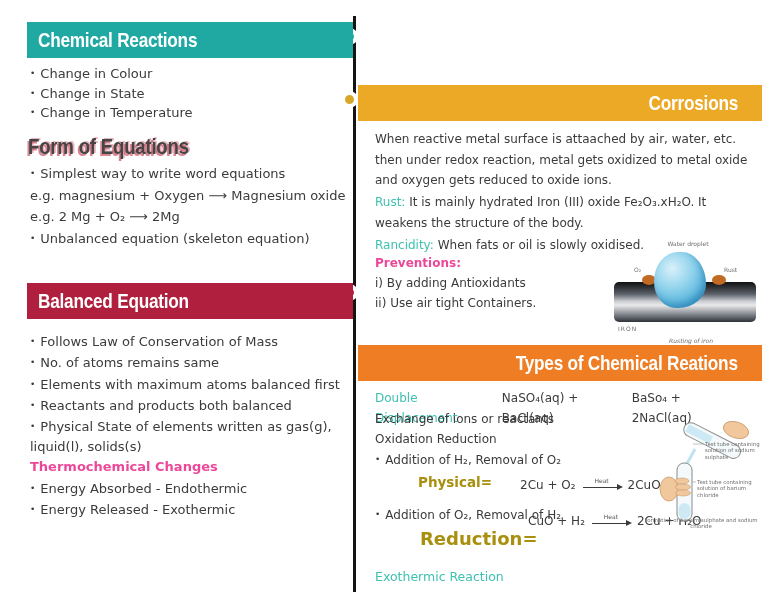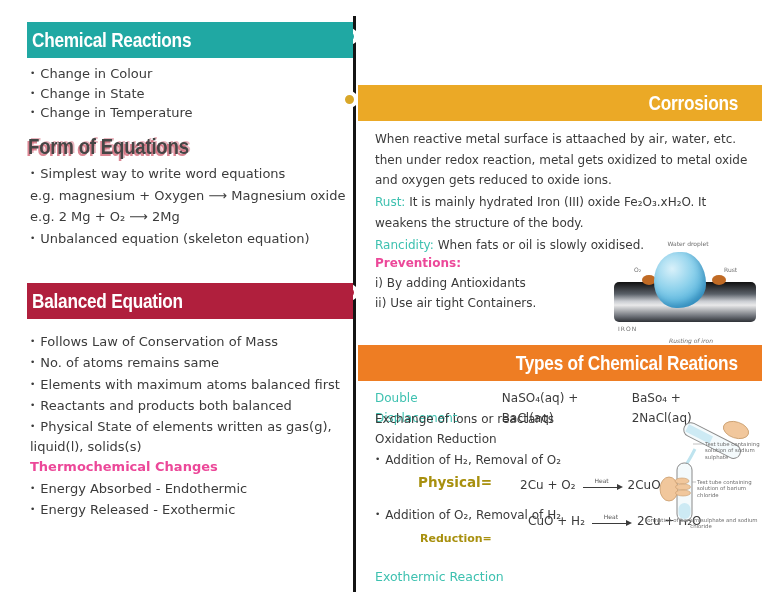--- a/index.html
+++ b/index.html
@@ -12,21 +12,21 @@
   .vline { position:absolute; left:353px; top:16px; width:3px; height:576px; background:#141414; }
   .dot { position:absolute; left:341px; width:17px; height:17px; border-radius:50%; border:4px solid #ffffff; }
   .dot-teal { top:28px;  background:#20a8a3; }
   .dot-gold { top:91px;  background:#d9a728; }
   .dot-red  { top:284px; background:#b01f3d; }
 
   
   .band { position:absolute; height:36px; display:flex; align-items:center;
           font-family:"Liberation Sans", sans-serif; font-weight:700; font-size:21px; color:#fff; }
   .band-inner { display:inline-block; transform:scaleX(0.82); white-space:nowrap; letter-spacing:-0.3px; }
-  .band-left  { padding-left:5px; }
+  .band-left  { padding-left:11px; }
   .band-left  .band-inner { transform-origin:left center; }
   .band-right { justify-content:flex-end; padding-right:24px; }
   .band-right .band-inner { transform-origin:right center; }
   .band-chem  { left:27px;  top:22px;  width:326px; background:#20a8a3; }
   .band-corr  { left:358px; top:85px;  width:404px; background:#eba926; }
   .band-bal   { left:27px;  top:283px; width:326px; background:#b01f3d; }
   .band-types { left:358px; top:345px; width:404px; background:#ee7d23; }
 
   
   .fancy-heading { position:absolute; left:28px; top:134px;
@@ -54,21 +54,21 @@
 
   .dd-row { left:375px; top:389px; width:368px; font-size:12px; display:flex; align-items:baseline; }
   .dd-row .eq1 { margin-left:0; }
   .dd-row .eq2 { margin-left:auto; }
   #r-line1 { left:375px; top:410px; font-size:12px; }
   #r-line2 { left:375px; top:430px; font-size:12px; }
   #r-bul1  { left:375px; top:450px; font-size:12px; }
   #r-bul2  { left:375px; top:505px; font-size:12px; }
   #ox-label  { left:418px; top:473px; font-size:13.5px; }
   #ox-eq     { left:520px; top:476px; font-size:12px; }
-  #red-label { left:420px; top:529px; font-size:11px; }
+  #red-label { left:420px; top:529px; font-size:18px; }
   #red-eq    { left:528px; top:512px; font-size:12px; }
   #r-exo     { left:375px; top:567px; font-size:12.5px; }
 
   .eq { display:inline-flex; align-items:center; }
   .harrow { display:inline-block; position:relative; width:42px; height:11px; margin:0 5px; }
   .harrow .shaft { position:absolute; left:2px; right:5px; top:7px; border-top:1.4px solid #3b3b3b; }
   .harrow .head  { position:absolute; right:0; top:4px; width:0; height:0;
                    border-left:6px solid #3b3b3b; border-top:3.5px solid transparent; border-bottom:3.5px solid transparent; }
   .harrow .hlabel { position:absolute; top:-2px; left:0; width:100%; text-align:center;
                     font-size:6px; line-height:6px; color:#555; }

